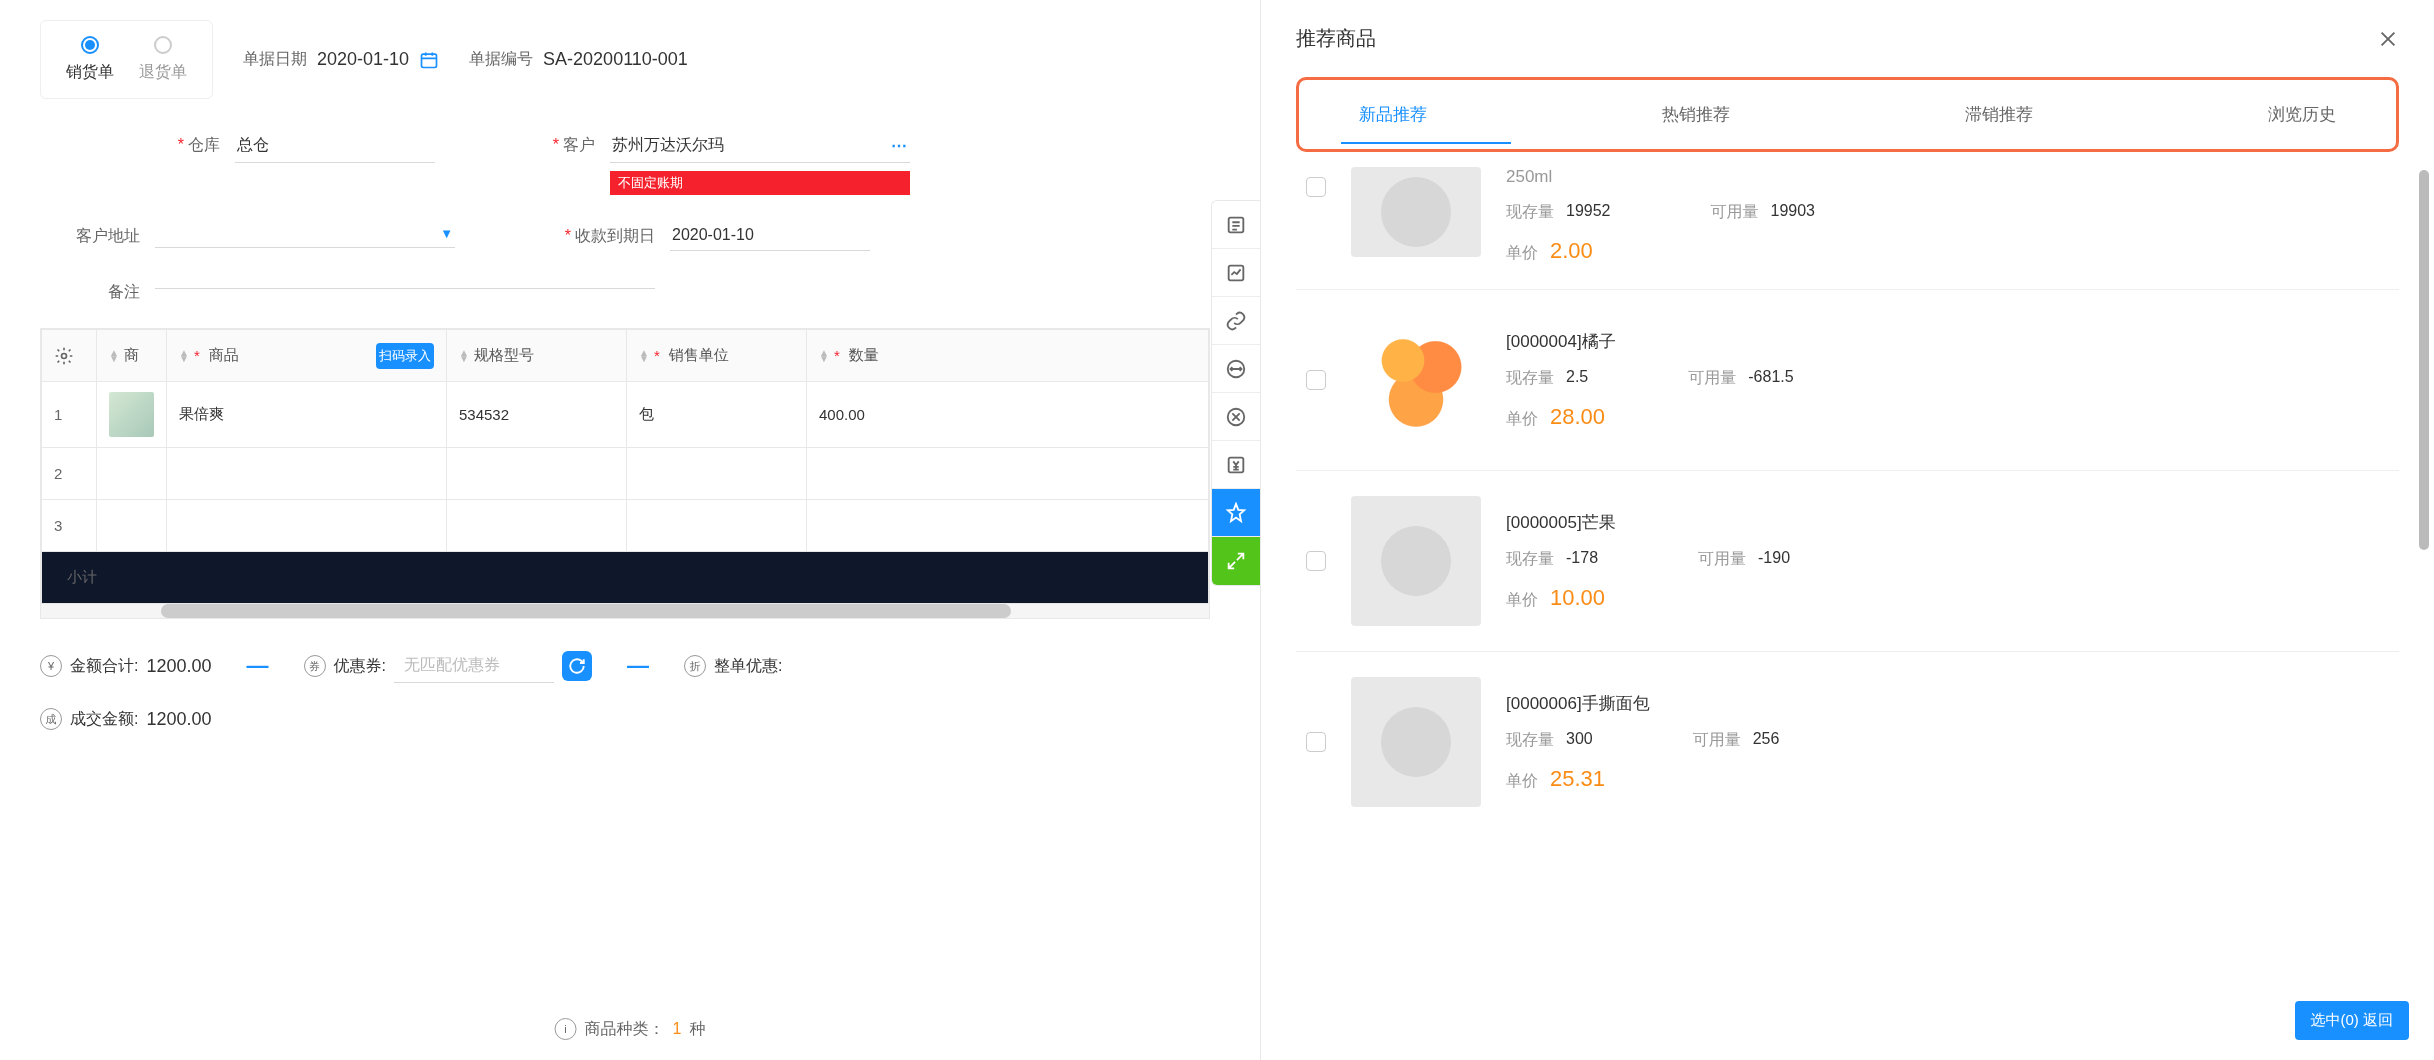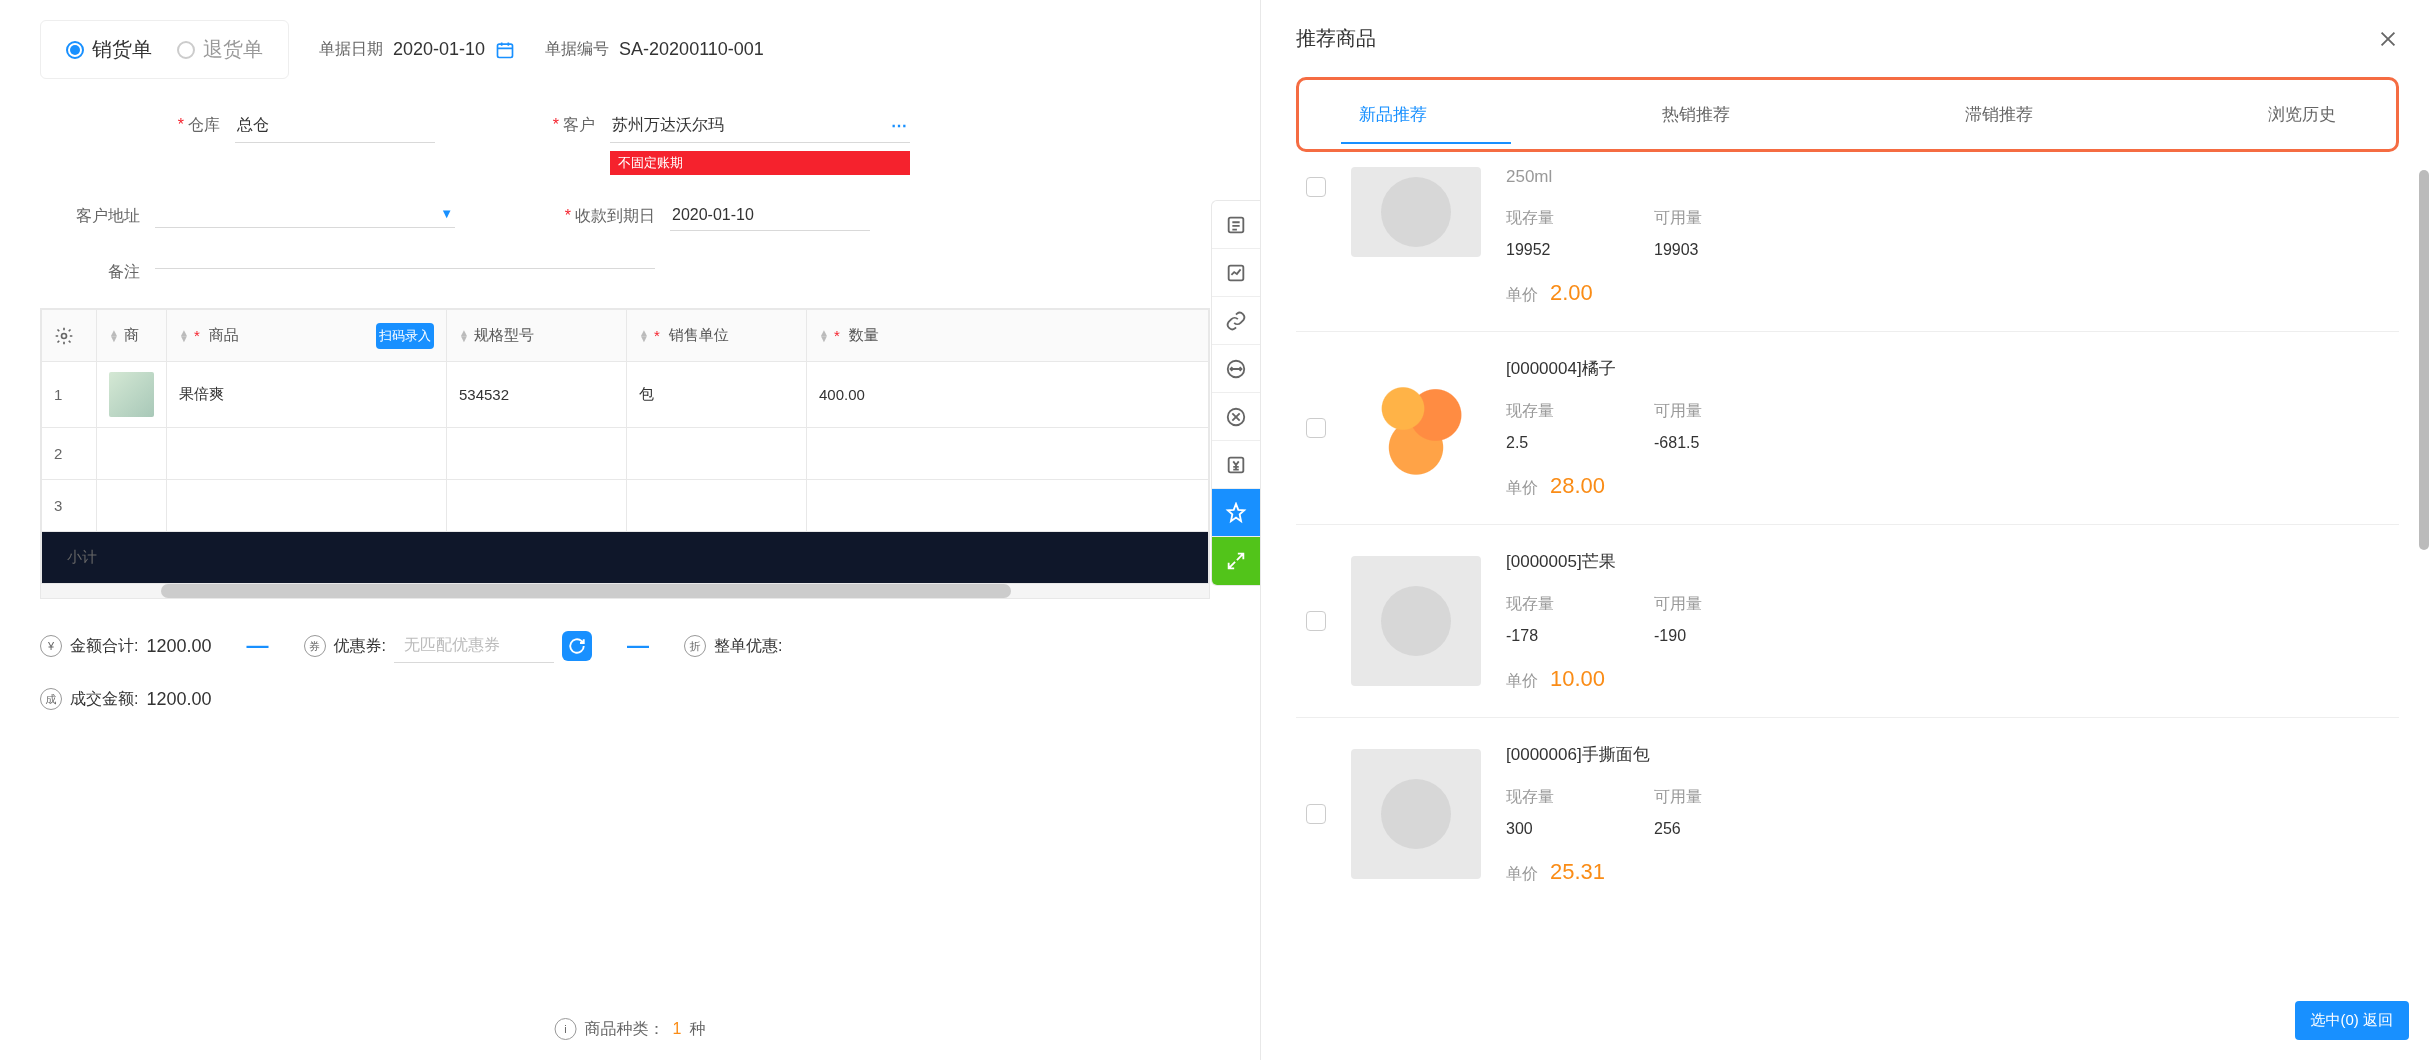--- a/index.html
+++ b/index.html
@@ -4,21 +4,21 @@
 <style>
 * { box-sizing: border-box; margin: 0; padding: 0; }
 body { font-family: -apple-system, "PingFang SC", "Microsoft YaHei", sans-serif; font-size: 14px; color: #333; background: #fff; }
 .app { display: flex; width: 2434px; height: 1060px; }
 .left-panel { width: 1260px; padding: 20px 50px 20px 40px; position: relative; background: #fff; }
 .right-panel { flex: 1; border-left: 1px solid #e8e8e8; display: flex; flex-direction: column; position: relative; }
 
 
 .tabs-row { display: flex; align-items: center; gap: 30px; margin-bottom: 30px; }
 .doc-tabs { display: flex; gap: 25px; background: #fff; padding: 15px 25px; border-radius: 6px; border: 1px solid #eee; }
-.radio-option { display: flex; align-items: center; gap: 8px; cursor: pointer; font-size: 20px; }
+.radio-option { display: flex; align-items: center; gap: 8px; cursor: pointer; font-size: 16px; flex-direction: column; }
 .radio-circle { width: 18px; height: 18px; border-radius: 50%; border: 2px solid #ccc; display: inline-flex; align-items: center; justify-content: center; }
 .radio-circle.selected { border-color: #1890ff; }
 .radio-circle.selected::after { content: ''; width: 10px; height: 10px; border-radius: 50%; background: #1890ff; }
 .meta-field { display: flex; align-items: center; gap: 10px; font-size: 16px; }
 .meta-label { color: #666; }
 .meta-value { color: #333; border-bottom: 1px solid transparent; padding: 4px 0; }
 .cal-icon { width: 20px; height: 20px; color: #1890ff; }
 
 
 .form-row { display: flex; gap: 60px; margin-bottom: 25px; }
@@ -74,24 +74,24 @@
 .rp-tab { padding: 15px 30px; font-size: 17px; color: #666; cursor: pointer; }
 .rp-tab.active { color: #1890ff; }
 .rp-tab-underline { position: absolute; bottom: 5px; left: 42px; width: 170px; height: 2px; background: #1890ff; }
 
 .rp-list { flex: 1; overflow-y: auto; padding: 0 35px 20px 35px; margin-top: 15px; position: relative; }
 .rp-item { display: flex; align-items: center; gap: 25px; padding: 25px 10px; border-bottom: 1px solid #eee; }
 .rp-check { width: 20px; height: 20px; border: 1px solid #ccc; border-radius: 4px; cursor: pointer; flex-shrink: 0; }
 .rp-img { width: 130px; height: 130px; background: #e8e8e8; display: flex; align-items: center; justify-content: center; border-radius: 4px; flex-shrink: 0; }
 .rp-img.orange-img { background: radial-gradient(circle at 40% 35%, #ffb347 18%, transparent 19%), radial-gradient(circle at 65% 40%, #ff8c42 22%, transparent 23%), radial-gradient(circle at 50% 65%, #ffa347 25%, transparent 26%), #fff; }
 .rp-img-placeholder { width: 70px; height: 70px; background: #ccc; border-radius: 50%; position: relative; opacity: 0.6; }
-.rp-info { flex: 1; display: flex; flex-direction: column; gap: 21px; }
+.rp-info { flex: 1; display: flex; flex-direction: column; gap: 15px; }
 .rp-name { font-size: 17px; color: #333; }
 .rp-stats { display: flex; gap: 100px; }
-.rp-stat { display: flex; gap: 12px; font-size: 16px; flex-direction: column; }
+.rp-stat { display: flex; gap: 12px; font-size: 16px; }
 .rp-stat-label { color: #999; }
 .rp-price { display: flex; gap: 12px; align-items: baseline; }
 .rp-price-label { color: #999; font-size: 16px; }
 .rp-price-val { color: #fa8c16; font-size: 22px; font-weight: 400; }
 
 .vscroll { position: absolute; right: 5px; top: 170px; width: 10px; height: 380px; background: #bbb; border-radius: 5px; }
 
 .rp-footer { position: absolute; bottom: 20px; right: 25px; }
 .footer-btn { background: #1890ff; color: #fff; padding: 10px 16px; border-radius: 4px; font-size: 15px; cursor: pointer; }
 

